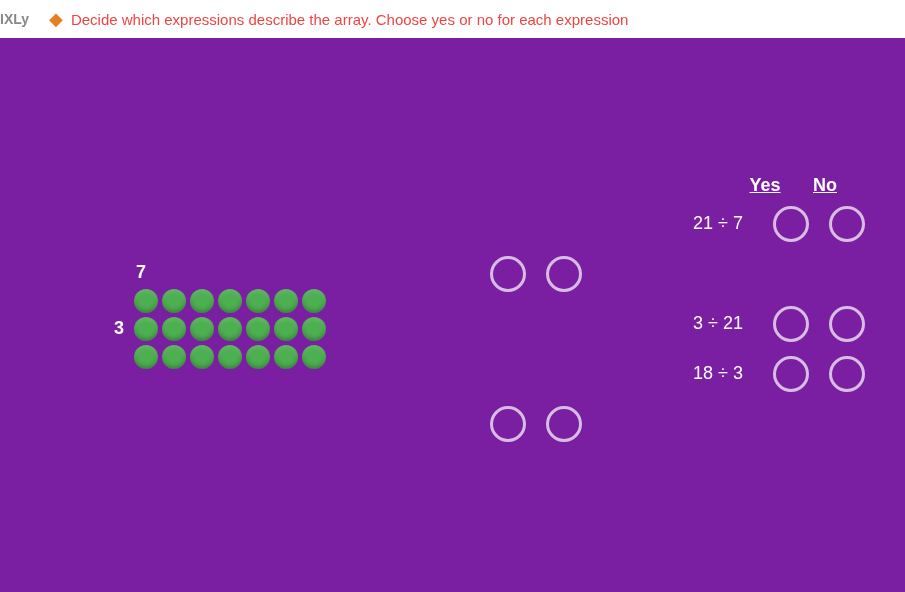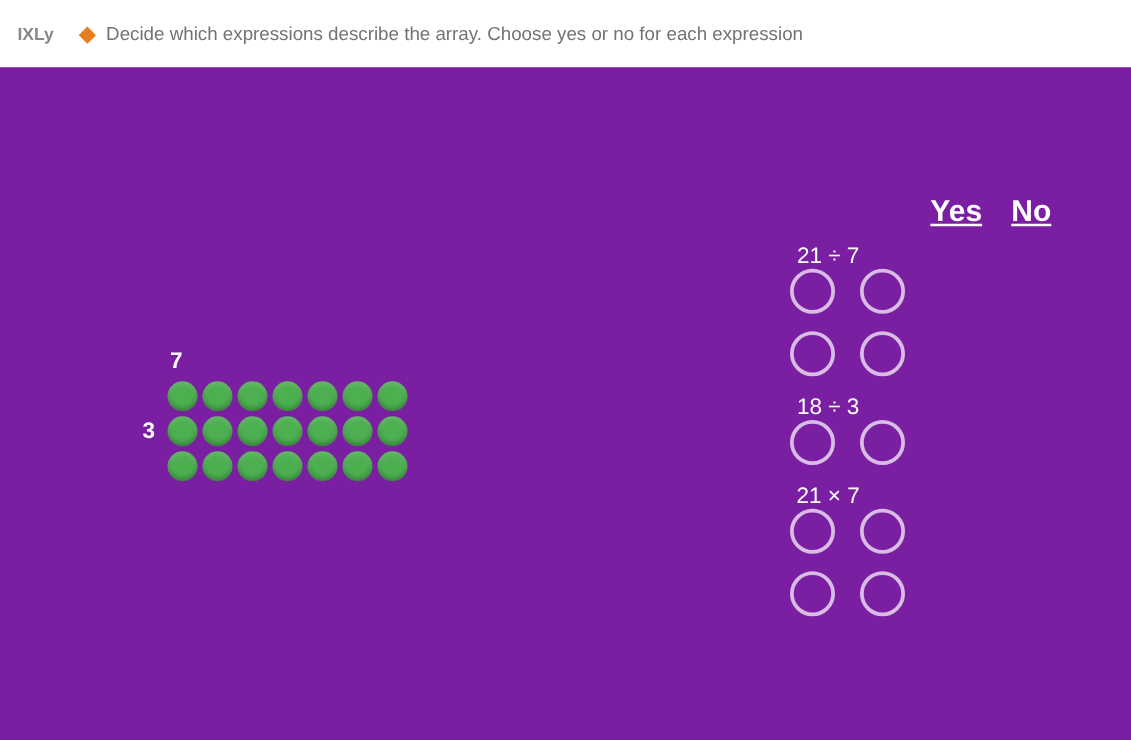--- a/index.html
+++ b/index.html
@@ -6,36 +6,36 @@
     body {
       width: 905px;
       height: 592px;
       font-family: Arial, sans-serif;
       background: #6a0dad;
       overflow: hidden;
     }
 
     .top-bar {
       background: white;
-      height: 54px;
-      display: flex;
-      align-items: center;
-      padding: 0 14px;
+      height: 38px;
+      display: flex;
+      align-items: center;
+      padding: 0 0;
       font-size: 14px;
       color: #333;
     }
 
     .top-bar .brand {
       font-weight: bold;
       color: #888;
       margin-right: 20px;
     }
 
     .top-bar .instruction {
-      color: #737373;
+      color: #ef4444;
       font-size: 15px;
     }
 
     .top-bar .bullet {
       color: #e67e22;
       margin-right: 8px;
       font-size: 18px;
     }
 
     .main-content {
@@ -113,32 +113,31 @@
 
     .yes-no-header {
       display: flex;
       justify-content: flex-end;
       margin-bottom: 10px;
       padding-right: 10px;
     }
 
     .yes-label, .no-label {
       color: white;
-      font-size: 24px;
+      font-size: 18px;
       font-weight: bold;
       width: 60px;
       text-align: center;
       text-decoration: underline;
     }
 
     .expression-row {
       display: flex;
       align-items: center;
       margin-bottom: 14px;
-      flex-direction: column;
     }
 
     .expression-text {
       color: white;
       font-size: 18px;
       font-weight: 500;
       flex: 1;
       text-align: right;
       margin-right: 30px;
     }
@@ -226,34 +225,34 @@
             <input type="radio" name="expr_0" class="radio-btn" style="">
           </div>
         </div>
         <div class="expression-row">
           <div class="radio-group">
             <input type="radio" name="expr_1" class="radio-btn" style="">
             <input type="radio" name="expr_1" class="radio-btn" style="">
           </div>
         </div>
         <div class="expression-row">
+          <span class="expression-text">3 ÷ 21</span>
+          <div class="radio-group">
+            <input type="radio" name="expr_2" class="radio-btn" style="">
+            <input type="radio" name="expr_2" class="radio-btn" style="">
+          </div>
+        </div>
+        <div class="expression-row">
           <span class="expression-text">18 ÷ 3</span>
           <div class="radio-group">
             <input type="radio" name="expr_3" class="radio-btn" style="">
             <input type="radio" name="expr_3" class="radio-btn" style="">
           </div>
         </div>
         <div class="expression-row">
-          <span class="expression-text">21 × 7</span>
-          <div class="radio-group">
-            <input type="radio" name="expr_4" class="radio-btn" style="">
-            <input type="radio" name="expr_4" class="radio-btn" style="">
-          </div>
-        </div>
-        <div class="expression-row">
           <div class="radio-group">
             <input type="radio" name="expr_5" class="radio-btn" style="">
             <input type="radio" name="expr_5" class="radio-btn" style="">
           </div>
         </div>
       </div>
   </div>
 
 </div>
 

